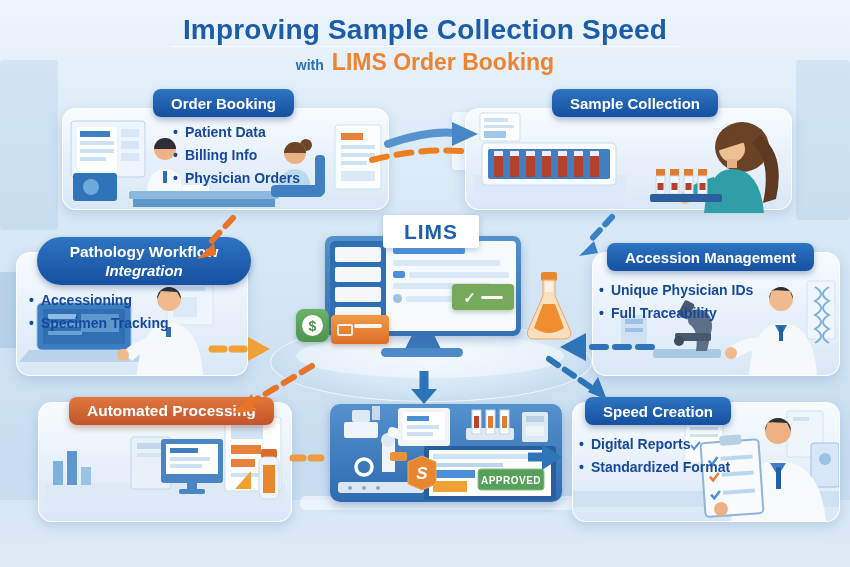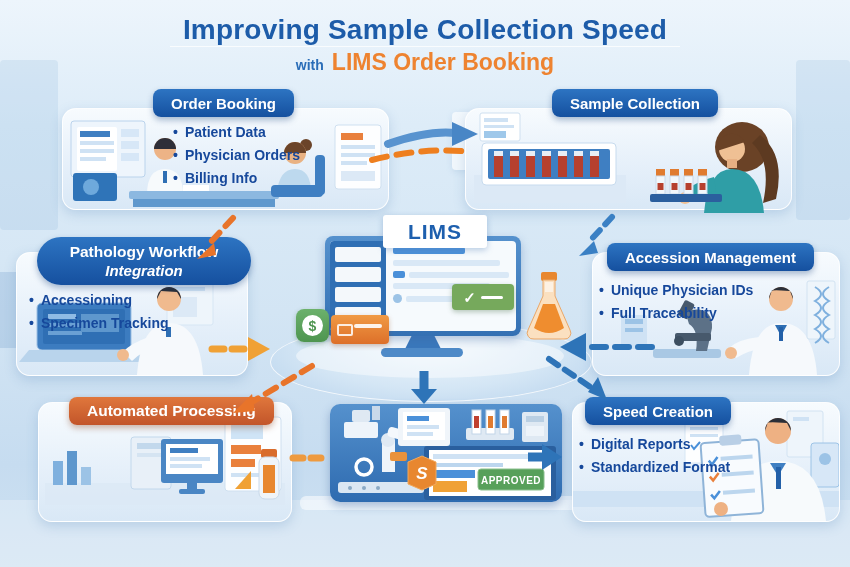--- a/index.html
+++ b/index.html
@@ -31,21 +31,21 @@
   .bullets li::before{content:"•";margin-right:7px;}
   .inline-bullets{position:absolute;z-index:4;color:#16489b;font-weight:700;font-size:14px;line-height:22px;}
   .inline-bullets span::before{content:"• ";}
   .inline-bullets span{margin-right:6px;}
   
   .platform{left:270px;top:322px;width:320px;height:78px;border-radius:50%;
     background:radial-gradient(ellipse at 50% 30%,#eef6fc 0%,#d4e6f5 55%,#b7d2ec 100%);
     border:1px solid rgba(255,255,255,.8);}
   .platform-inner{left:296px;top:334px;width:268px;height:44px;border-radius:50%;
     background:rgba(255,255,255,.45);}
-  .lims-label{left:383px;top:215px;width:104px;height:33px;background:#fff;border-radius:3px;
+  .lims-label{left:383px;top:215px;width:96px;height:33px;background:#fff;border-radius:3px;
     box-shadow:0 2px 6px rgba(84,130,185,.4);display:flex;align-items:center;justify-content:center;
     font-size:21px;font-weight:700;color:#1d5fae;letter-spacing:1px;z-index:6;}
   .monitor{left:325px;top:236px;width:196px;height:100px;border-radius:8px;
     background:linear-gradient(180deg,#5591cd,#3470b3);box-shadow:0 4px 10px rgba(60,100,160,.35);z-index:5;}
   .m-screen{position:absolute;left:5px;top:5px;right:5px;bottom:5px;background:#f6fafd;border-radius:4px;overflow:hidden;display:flex;}
   .m-side{width:46px;background:#2f6fb4;padding:6px 5px;}
   .m-side div{background:#fff;border-radius:2px;height:15px;margin-bottom:5px;opacity:.95;}
   .m-main{flex:1;padding:6px 7px;}
   .m-pill{width:62%;height:7px;background:#4a90d9;border-radius:2px;margin-bottom:6px;}
   .m-bar{height:6px;background:#d9e8f6;border-radius:2px;margin-bottom:5px;}
@@ -125,22 +125,22 @@
       <rect x="272" y="16" width="46" height="64" rx="3" fill="#fdfeff" stroke="#cfe0f0"></rect>
       <rect x="278" y="24" width="22" height="7" fill="#e9803c"></rect>
       <rect x="278" y="36" width="34" height="4" fill="#cfe2f4"></rect>
       <rect x="278" y="44" width="34" height="4" fill="#cfe2f4"></rect>
       <rect x="278" y="52" width="26" height="4" fill="#cfe2f4"></rect>
       <rect x="278" y="62" width="34" height="10" fill="#dce9f6"></rect>
     </svg>
     <div class="badge" style="left:90px;top:-20px;">Order Booking</div>
     <ul class="bullets" style="left:110px;top:12px;">
       <li>Patient Data</li>
+      <li>Billing Info</li>
       <li>Physician Orders</li>
-      <li>Billing Info</li>
     </ul>
   </div>
 
   <div class="panel" style="left:465px;top:108px;width:325px;height:100px;overflow:visible;">
     <svg viewBox="0 0 335 108" width="335" height="108" style="top:-4px;">
       <rect x="14" y="8" width="40" height="28" rx="2" fill="#fff" stroke="#cfe0f0"></rect>
       <rect x="18" y="13" width="24" height="4" fill="#cfe2f4"></rect>
       <rect x="18" y="20" width="30" height="3" fill="#cfe2f4"></rect>
       <rect x="18" y="26" width="22" height="7" fill="#9fc8ea"></rect>
       <rect x="8" y="70" width="152" height="28" fill="#dce9f6"></rect>

